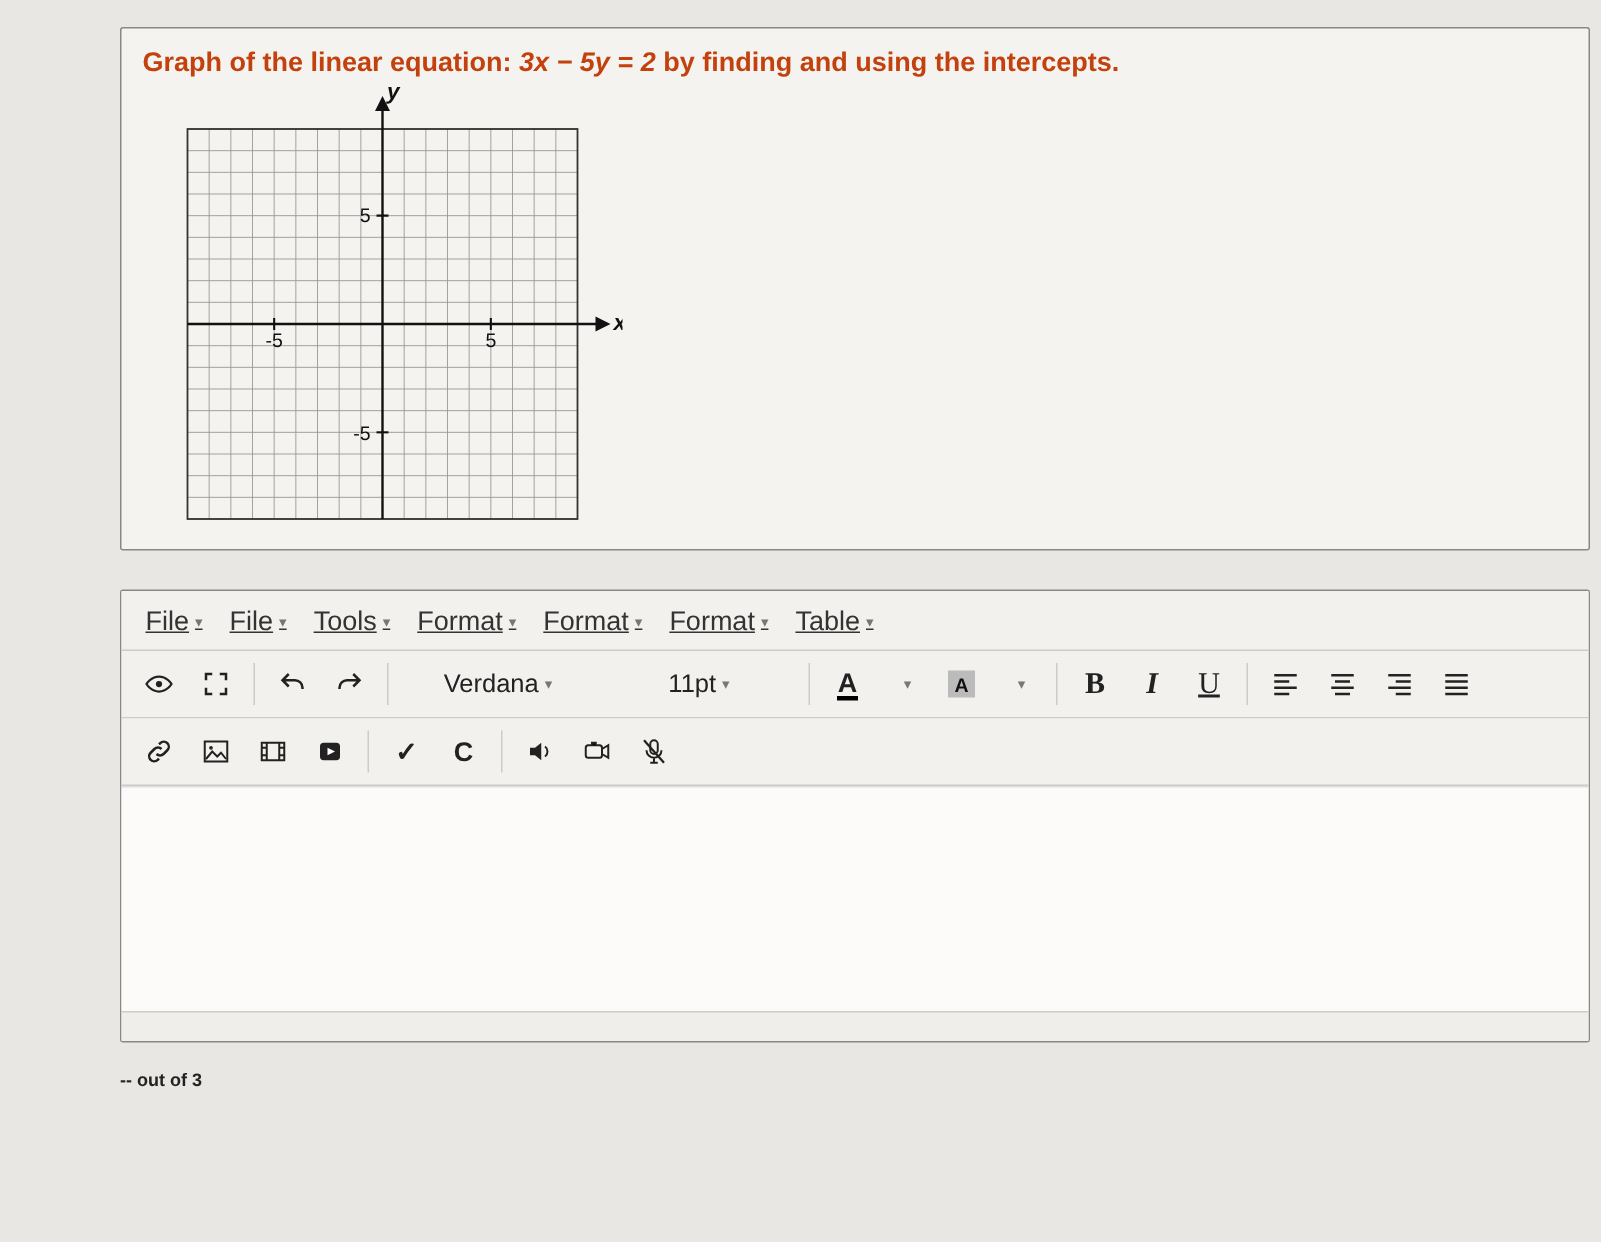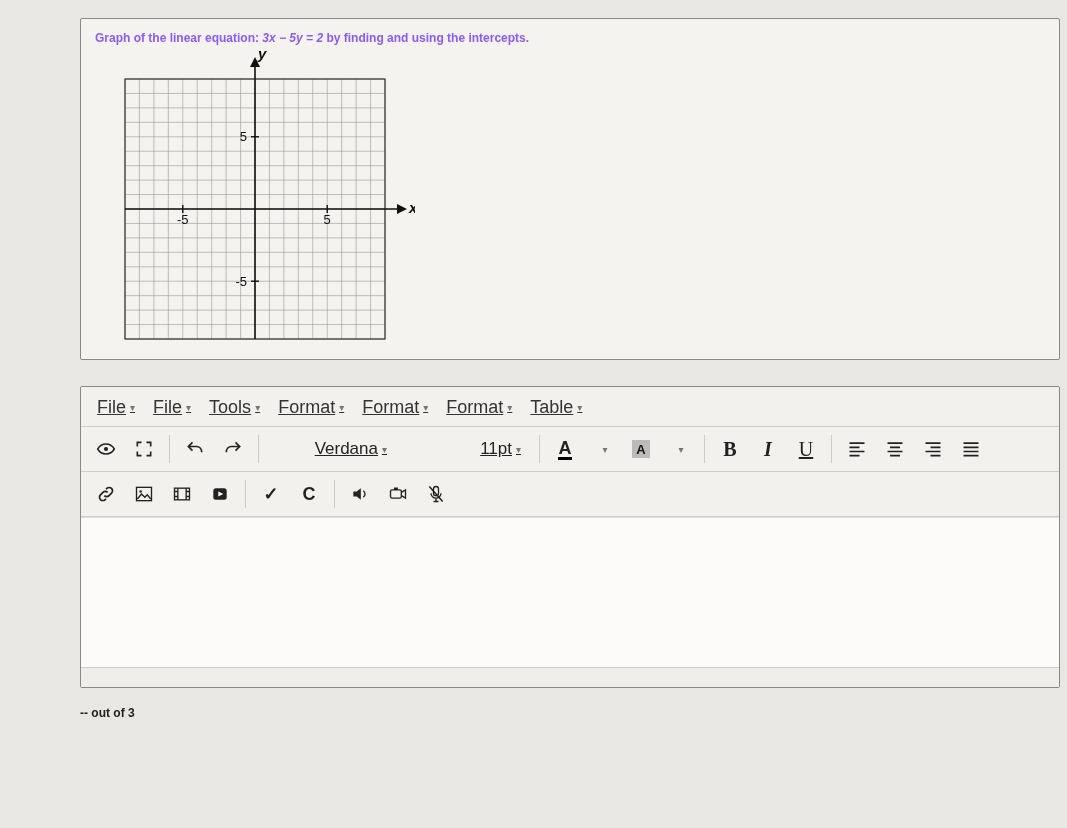--- a/index.html
+++ b/index.html
@@ -17,23 +17,23 @@
     padding: 18px 0 0 80px;
   }
   .question-box {
     border: 1px solid #888;
     background: #f4f3f0;
     padding: 12px 14px 10px 14px;
     width: 980px;
     border-radius: 2px;
   }
   .prompt {
-    font-size: 12px;
+    font-size: 18px;
     font-weight: 600;
-    color: #8b5cf6;
+    color: #c2410c;
     margin-bottom: 4px;
   }
   .prompt .eq { font-style: italic; font-weight: 600; }
   .graph-area {
     position: relative;
     width: 320px;
     height: 300px;
     margin-top: 2px;
   }
   .graph-svg { display: block; }
@@ -85,27 +85,26 @@
     justify-content: center;
     cursor: pointer;
     color: #222;
   }
   .tb-btn svg { width: 20px; height: 20px; }
   .tb-btn .glyph { font-size: 18px; font-weight: 600; }
   .tb-sep {
     width: 1px; height: 28px; background: #ccc; margin: 0 4px;
   }
   .tb-select {
-    display: flex; align-items: center; justify-content: flex-end;
+    display: flex; align-items: center; justify-content: center;
     padding: 0 10px;
     height: 32px;
     font-size: 17px;
     cursor: pointer;
     color: #222;
-    text-decoration: underline;
   }
   .font-name { width: 130px; }
   .font-size { width: 130px; }
   .font-color-btn .A { font-weight: 600; font-size: 18px; }
   .font-color-btn .underline-bar {
     height: 3px; width: 14px; background: #000; margin-top: -2px;
   }
   .bg-color-btn {
     display: flex; flex-direction: column; align-items: center; justify-content: center;
   }

